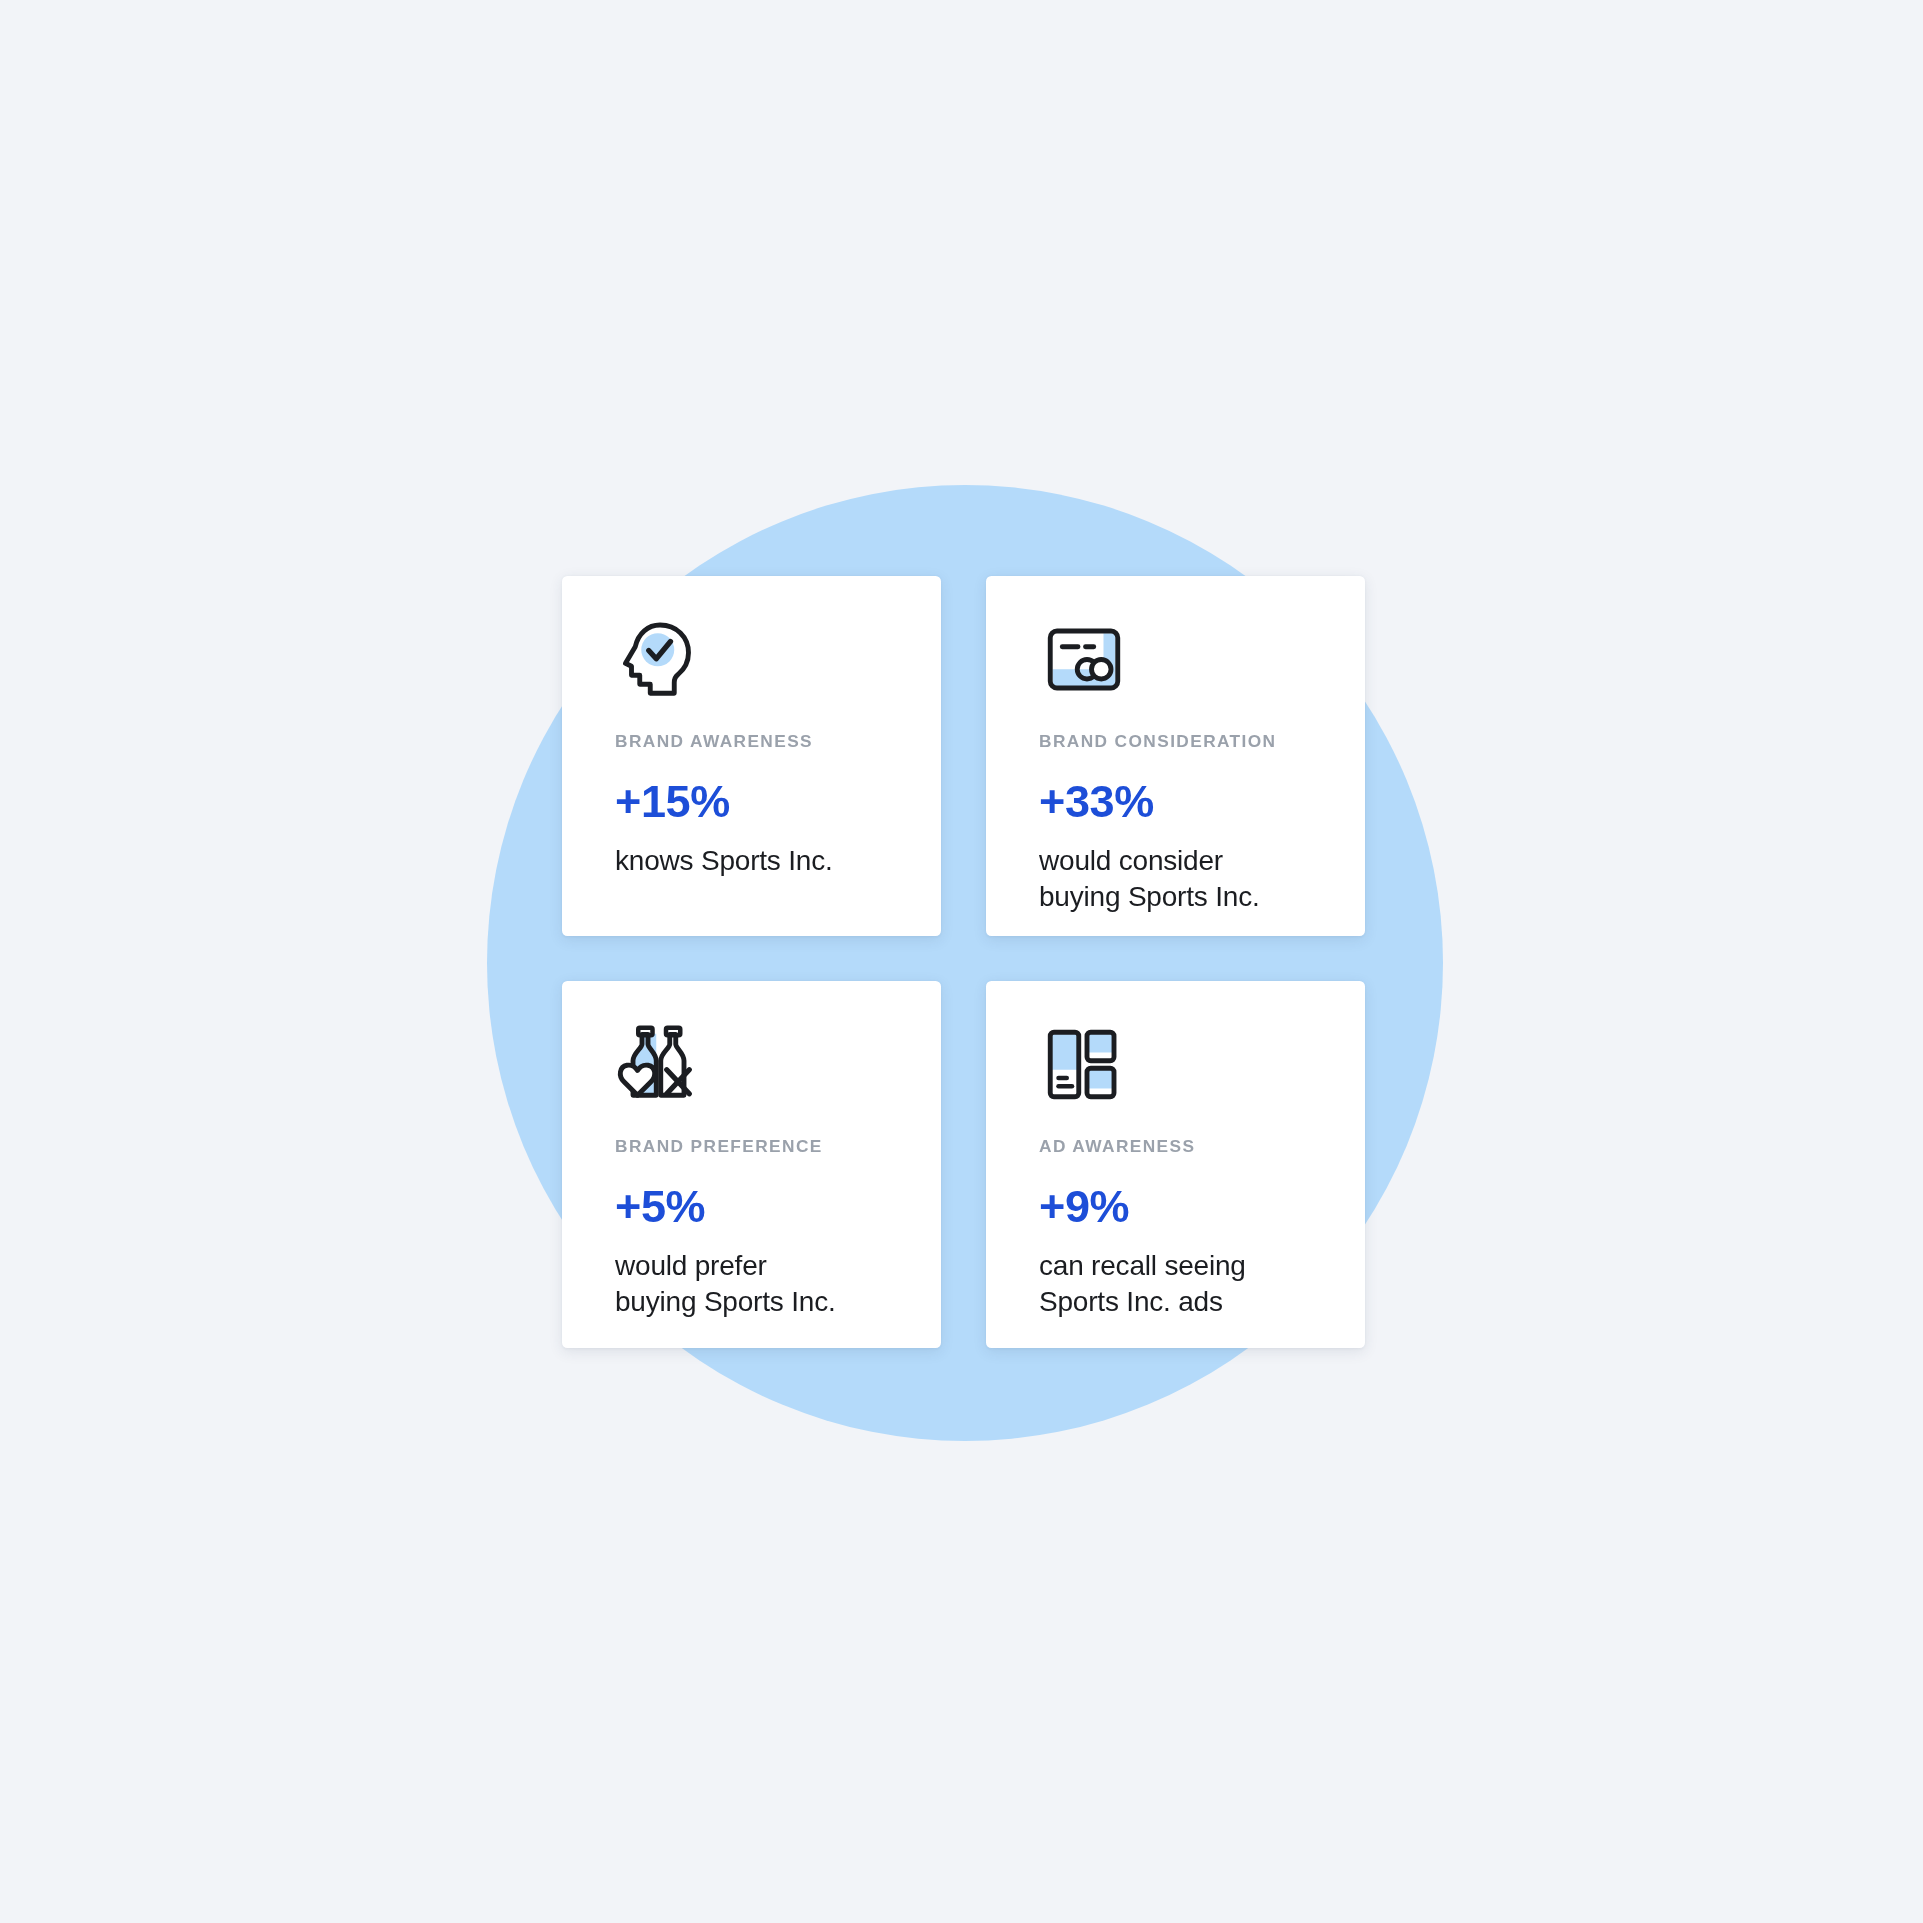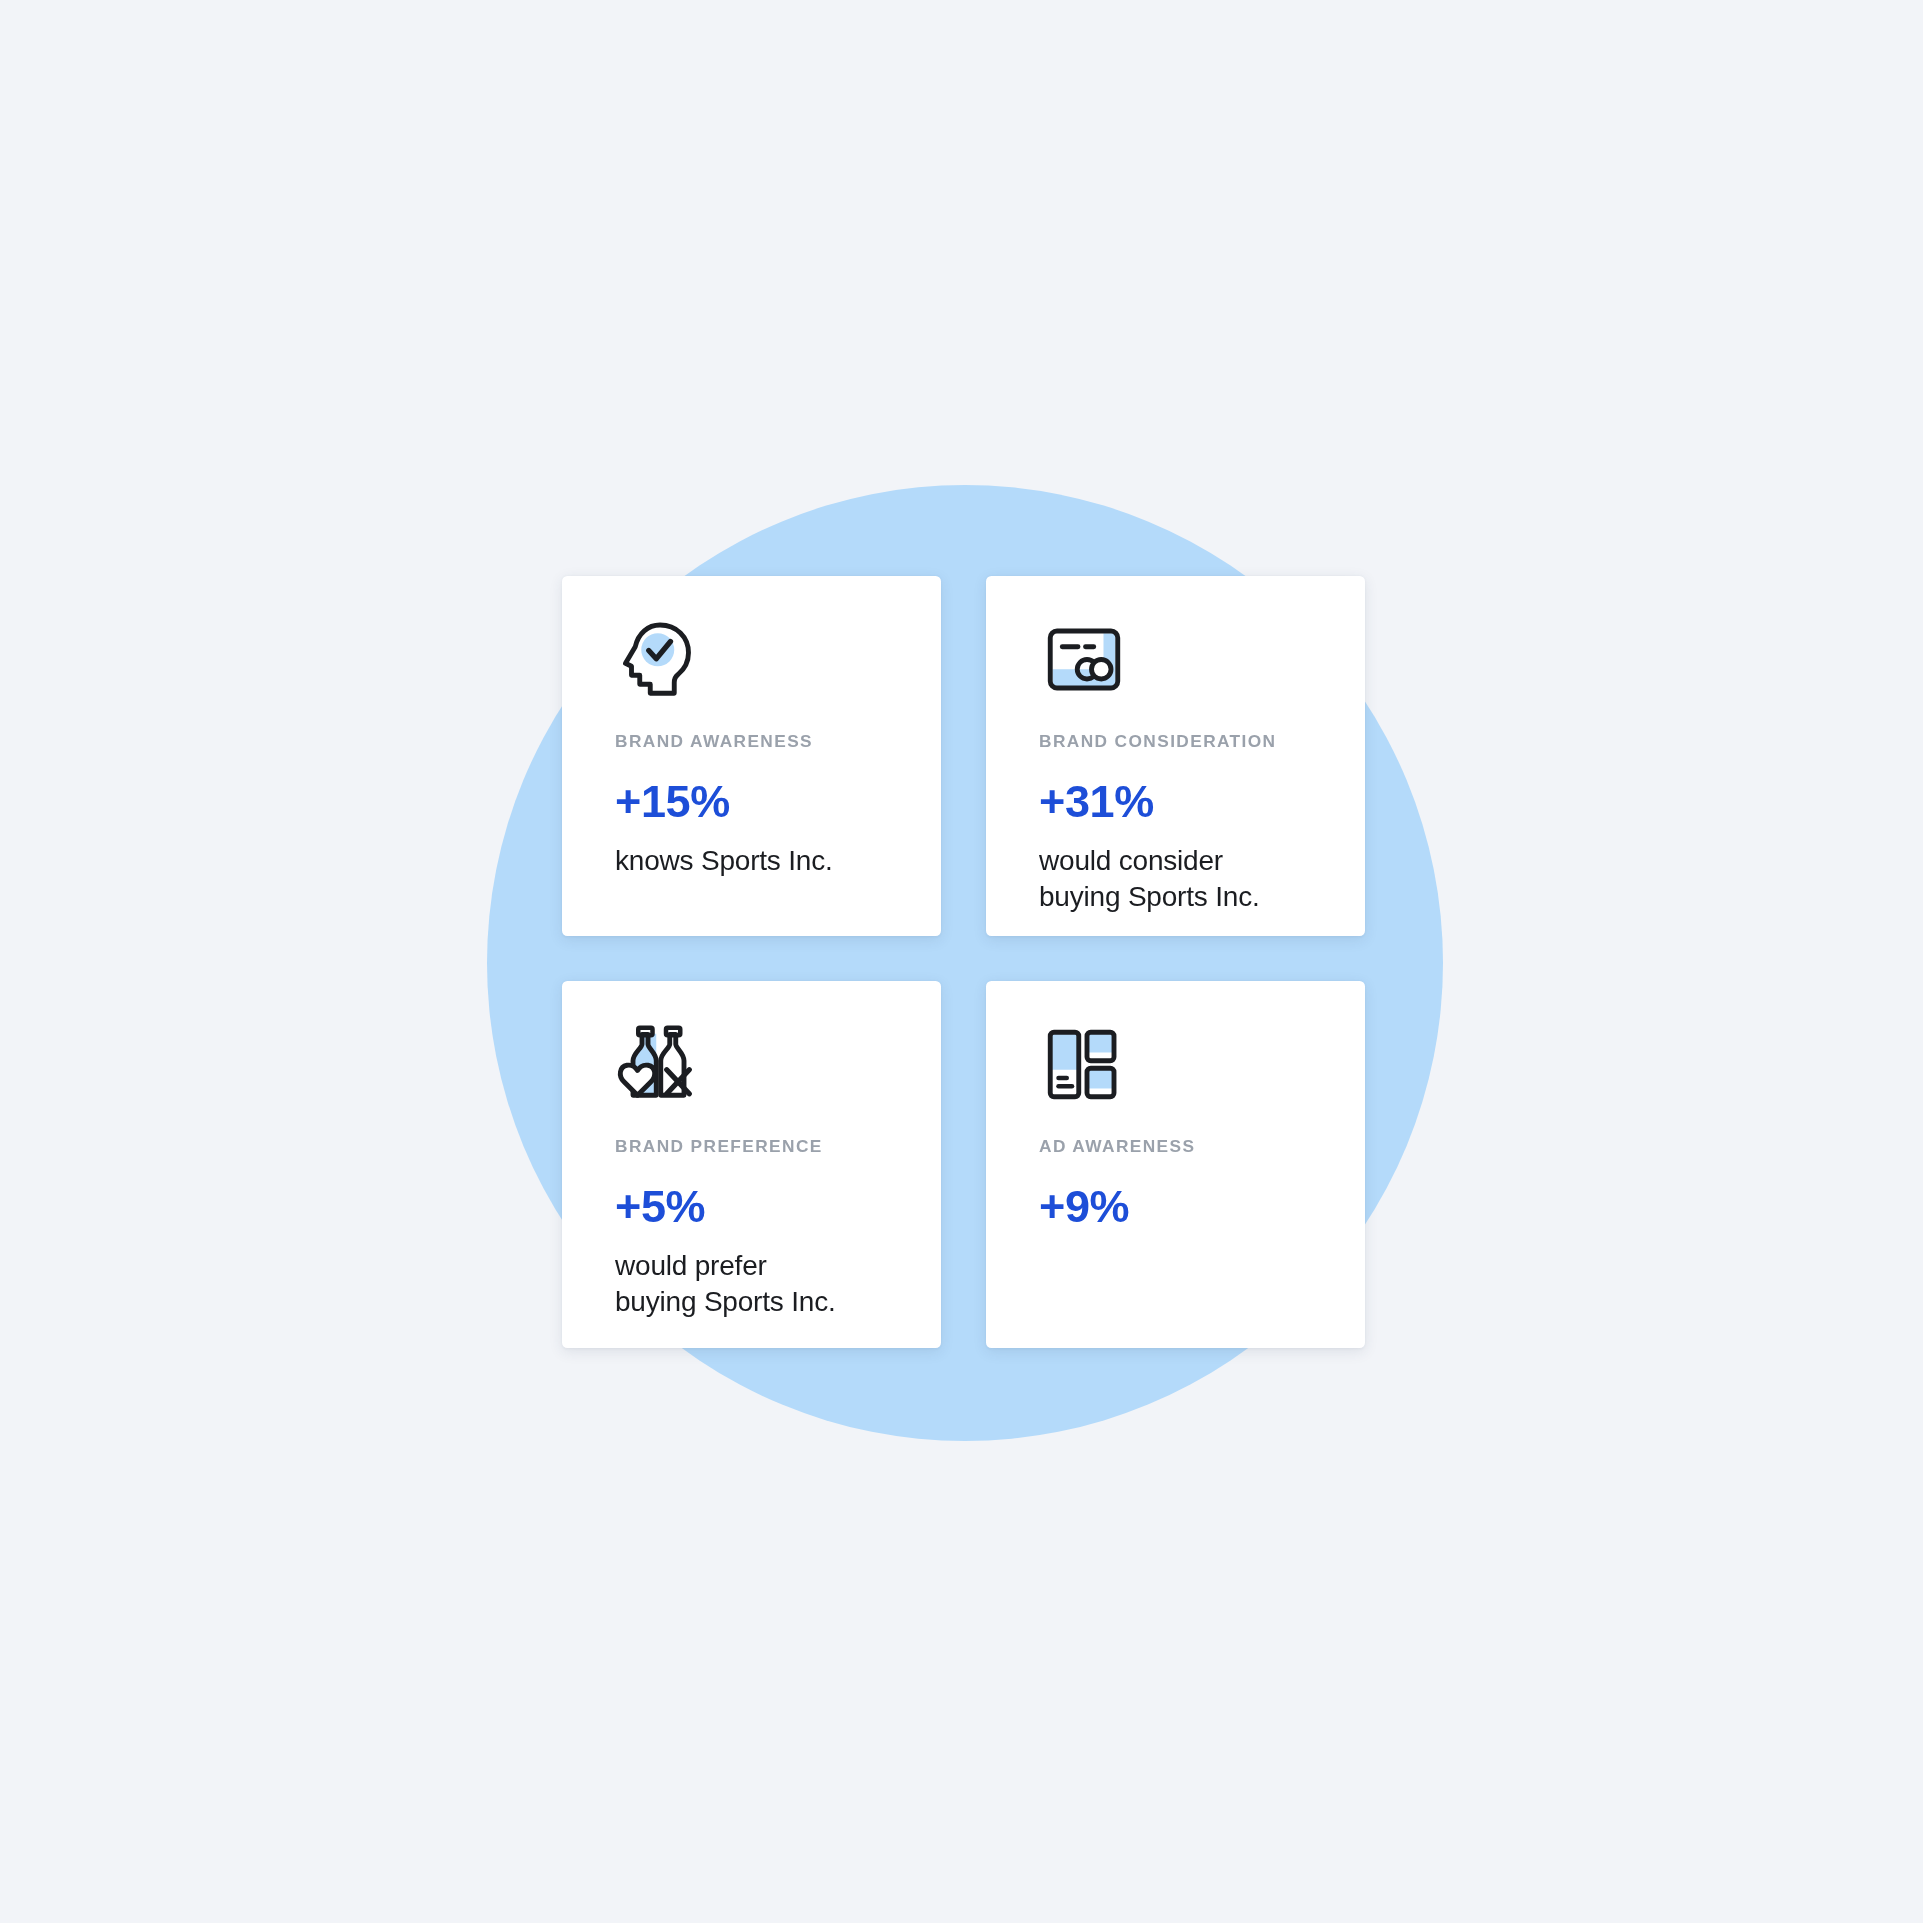--- a/index.html
+++ b/index.html
@@ -118,21 +118,21 @@
         <svg width="84" height="83" viewBox="0 0 112 110" aria-hidden="true">
           <path d="M18 68 L18 86 a6 6 0 0 0 6 6 L96 92 a6 6 0 0 0 6 -6 L102 20 L86 20 L86 68 Z" fill="#b4dafa"></path>
           <rect x="15" y="17" width="90" height="76" rx="9" fill="none" stroke="#1b1d21" stroke-width="6.5"></rect>
           <line x1="31" y1="38" x2="52" y2="38" stroke="#1b1d21" stroke-width="6.5" stroke-linecap="round"></line>
           <line x1="62" y1="38" x2="73" y2="38" stroke="#1b1d21" stroke-width="6.5" stroke-linecap="round"></line>
           <circle cx="64" cy="68" r="13" fill="none" stroke="#1b1d21" stroke-width="6.5"></circle>
           <circle cx="83" cy="68" r="13" fill="#ffffff" stroke="#1b1d21" stroke-width="6.5"></circle>
         </svg>
       </div>
       <div class="card-label">BRAND CONSIDERATION</div>
-      <div class="card-value">+31%</div>
+      <div class="card-value">+33%</div>
       <div class="card-desc">would consider
 buying Sports Inc.</div>
     </div>
 
     <div class="metric-card">
       <div class="card-icon">
         <svg width="84" height="83" viewBox="0 0 112 110" aria-hidden="true">
           <path d="M26 40 L26 96 L55 96 L55 14 L36 14 L36 26 Z" fill="#b4dafa"></path>
 
           <path d="M36 15 L36 28 C36 33 24 40 24 50 L24 96 L55 96 L55 50 C55 40 44 33 44 28 L44 15 Z" fill="none" stroke="#1b1d21" stroke-width="6.5" stroke-linejoin="round"></path>
@@ -169,17 +169,19 @@
           <path d="M66 14 L98 14 L98 39 L66 39 Z" fill="#b4dafa"></path>
           <rect x="64" y="12" width="36" height="38" rx="5" fill="none" stroke="#1b1d21" stroke-width="6.5"></rect>
 
           <rect x="64" y="60" width="36" height="38" rx="5" fill="#ffffff"></rect>
           <path d="M66 62 L98 62 L98 87 L66 87 Z" fill="#b4dafa"></path>
           <rect x="64" y="60" width="36" height="38" rx="5" fill="none" stroke="#1b1d21" stroke-width="6.5"></rect>
         </svg>
       </div>
       <div class="card-label">AD AWARENESS</div>
       <div class="card-value">+9%</div>
+      <div class="card-desc">can recall seeing
+Sports Inc. ads</div>
     </div>
 
   </div>
 </div>
 
 
 </body></html>

